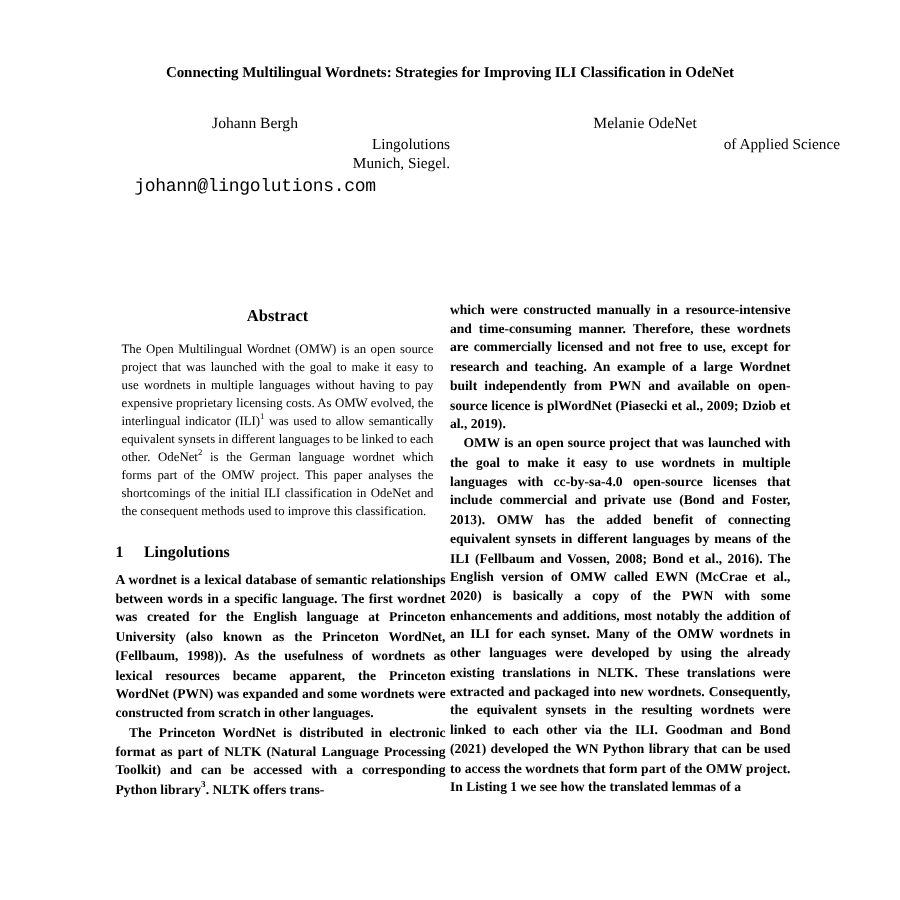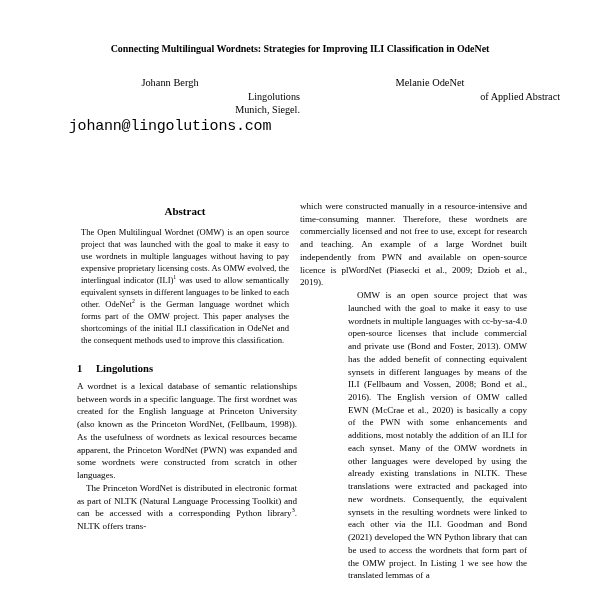--- a/index.html
+++ b/index.html
@@ -47,21 +47,21 @@
     font-size: 10.4px;
     display: block;
   }
   .author-aff {
     font-size: 10.2px;
     display: block;
     text-align: right;
   }
   .author-email {
     font-family: "Liberation Mono", "DejaVu Sans Mono", monospace;
-    font-size: 15px;
+    font-size: 12px;
     display: block;
     margin-top: 1px;
     letter-spacing: -0.2px;
   }
   .columns {
     position: absolute;
     top: 200px;
     left: 0;
     width: 576px;
     display: flex;
@@ -103,30 +103,30 @@
     display: inline-block;
     width: 19px;
   }
   .body-par {
     font-size: 9.05px;
     line-height: 1.408;
     text-align: justify;
     text-justify: inter-word;
     margin: 0;
     padding: 0 3px 0 7px;
+    font-weight: bold;
   }
   .body-par + .body-par {
     text-indent: 9px;
   }
   .col-right .body-par {
     padding: 0 3px 0 0;
   }
   .col-right .body-par + .body-par {
     text-indent: 9px;
-    margin-left: 48px;
   }
   sup {
     font-size: 0.68em;
     vertical-align: super;
     line-height: 0;
   }
 </style>
 </head>
 <body>
 
@@ -136,21 +136,21 @@
 
   <div class="authors">
     <div class="author-block">
       <span class="author-name">Johann Bergh</span>
       <span class="author-aff">Lingolutions</span>
       <span class="author-aff">Munich, Siegel.</span>
       <span class="author-email">johann@lingolutions.com</span>
     </div>
     <div class="author-block">
       <span class="author-name">Melanie OdeNet</span>
-      <span class="author-aff">of Applied Abstract</span>
+      <span class="author-aff">of Applied Science</span>
     </div>
   </div>
 
   <div class="columns">
 
     <div class="col-left">
 
       <div class="abstract-wrap">
         <div class="abstract-heading">Abstract</div>
         <p class="abstract-body"><span>The Open Multilingual Wordnet (OMW) is an open source project that was launched with the goal to make it easy to use wordnets in multiple languages without having to pay expensive proprietary licensing costs. As OMW evolved, the interlingual indicator (ILI)</span><sup>1</sup><span> was used to allow semantically equivalent synsets in different languages to be linked to each other. OdeNet</span><sup>2</sup><span> is the German language wordnet which forms part of the OMW project. This paper analyses the shortcomings of the initial ILI classification in OdeNet and the consequent methods used to improve this classification.</span></p>

